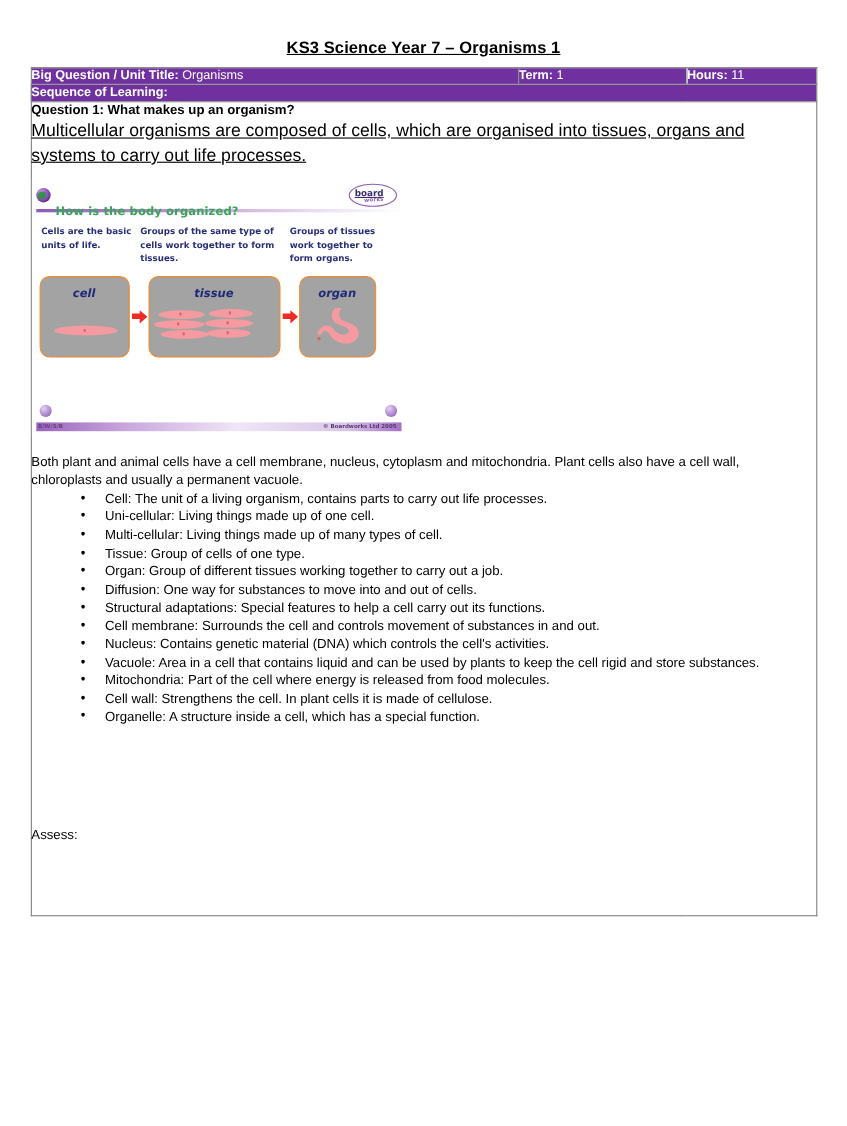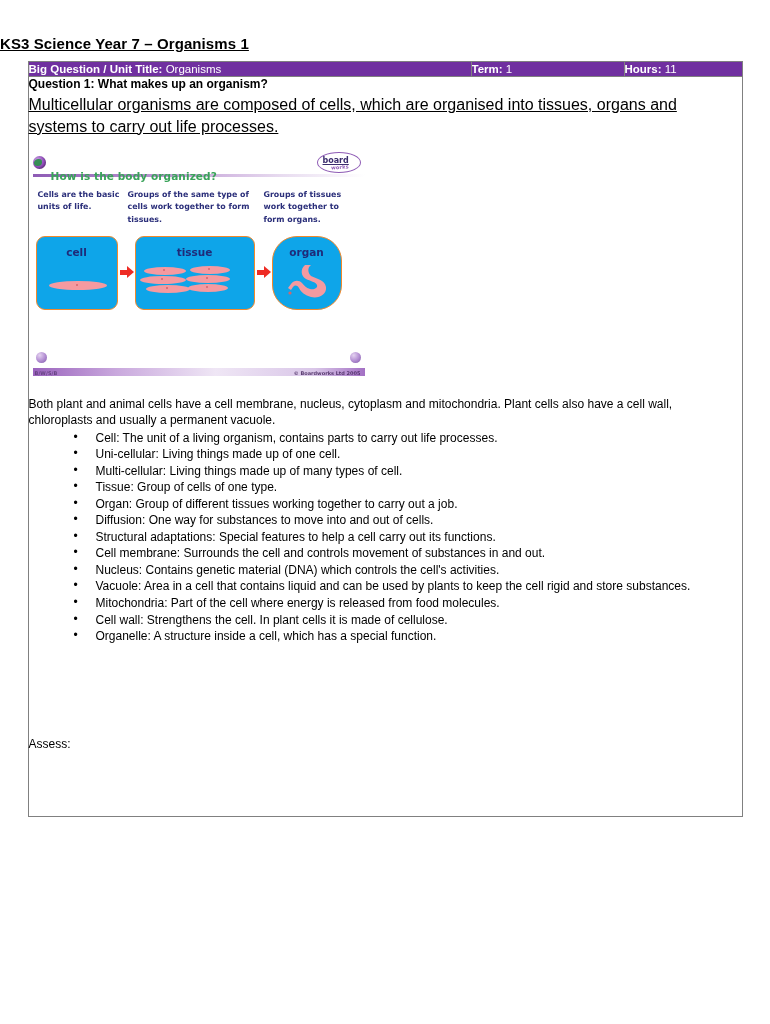--- a/index.html
+++ b/index.html
@@ -19,20 +19,21 @@
 
   .page {
     width: 770px;
     height: 1024px;
     padding: 0;
     position: relative;
   }
 
   
   .doc-title {
+    text-align: center;
     font-size: 15px;
     font-weight: bold;
     text-decoration: underline;
     margin: 0;
     padding: 35px 0 9px 0;
     letter-spacing: 0.1px;
   }
 
   
   .sheet {
@@ -221,30 +222,31 @@
 
   .fig-boxes {
     display: flex;
     align-items: center;
     padding: 10px 4px 0 7px;
   }
   .obox {
     border: 1.6px solid #F2892B;
     border-radius: 9px;
     height: 74px;
-    background: #0ea5e9;
+    background: #a3a3a3;
     position: relative;
     display: flex;
     flex-direction: column;
     align-items: center;
     padding-top: 9px;
+    font-style: italic;
   }
   .obox.b1 { width: 82px; }
   .obox.b2 { width: 120px; }
-  .obox.b3 { width: 70px; border-radius: 25px; }
+  .obox.b3 { width: 70px; }
   .obox .olabel {
     color: #1f2a78;
     font-size: 10.5px;
     font-weight: bold;
     font-family: "DejaVu Sans", sans-serif;
   }
   .arrow {
     width: 17px;
     height: 20px;
     position: relative;
@@ -356,20 +358,23 @@
         <td class="hdr-cell">
           <b>Term:</b>
           <span class="val">1</span>
         </td>
         <td class="hdr-cell">
           <b>Hours:</b>
           <span class="val">11</span>
         </td>
       </tr>
 
+      <tr>
+        <td class="band-cell" colspan="3">Sequence of Learning:</td>
+      </tr>
 
       <tr>
         <td class="body-cell" colspan="3">
 
           <p class="component-head">Question 1: What makes up an organism?</p>
 
           <p class="intro-para">Multicellular organisms are composed of cells, which are organised into tissues, organs and systems to carry out life processes.</p>
 
           <div class="figure-wrap">
             <div class="figure">

